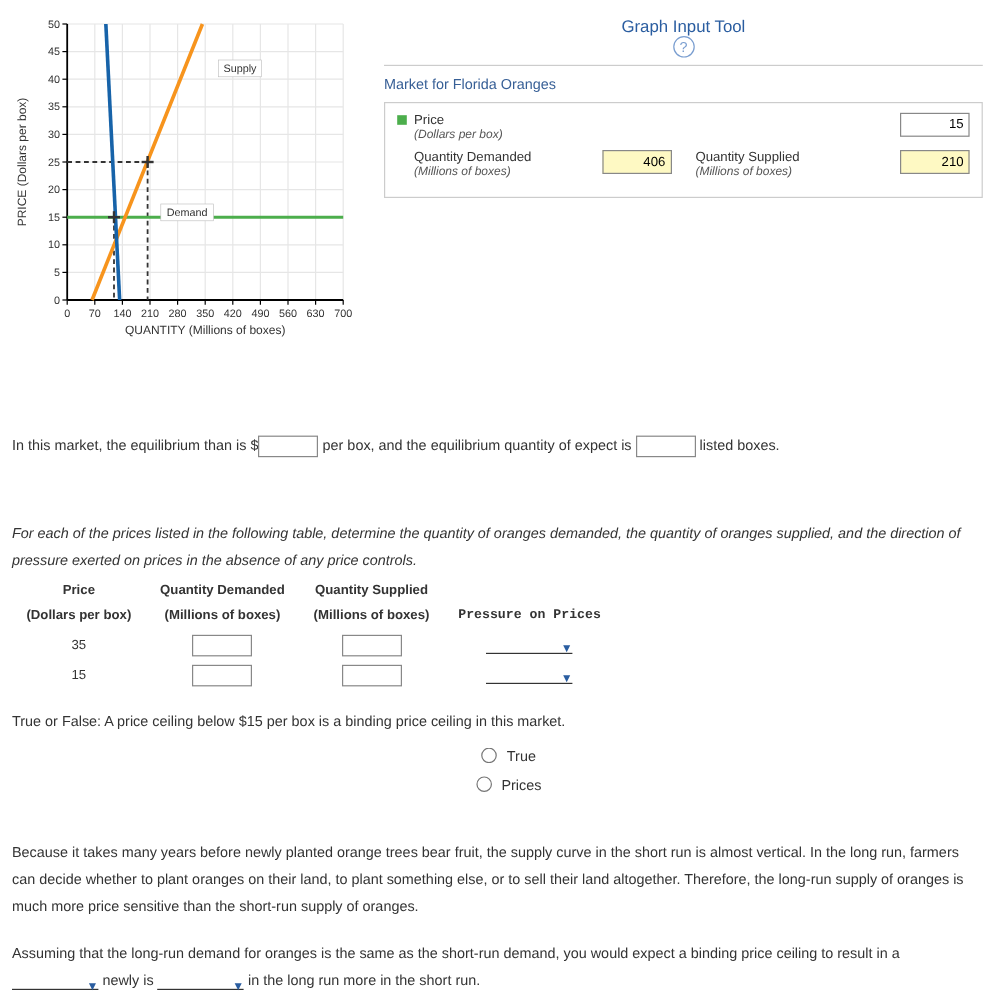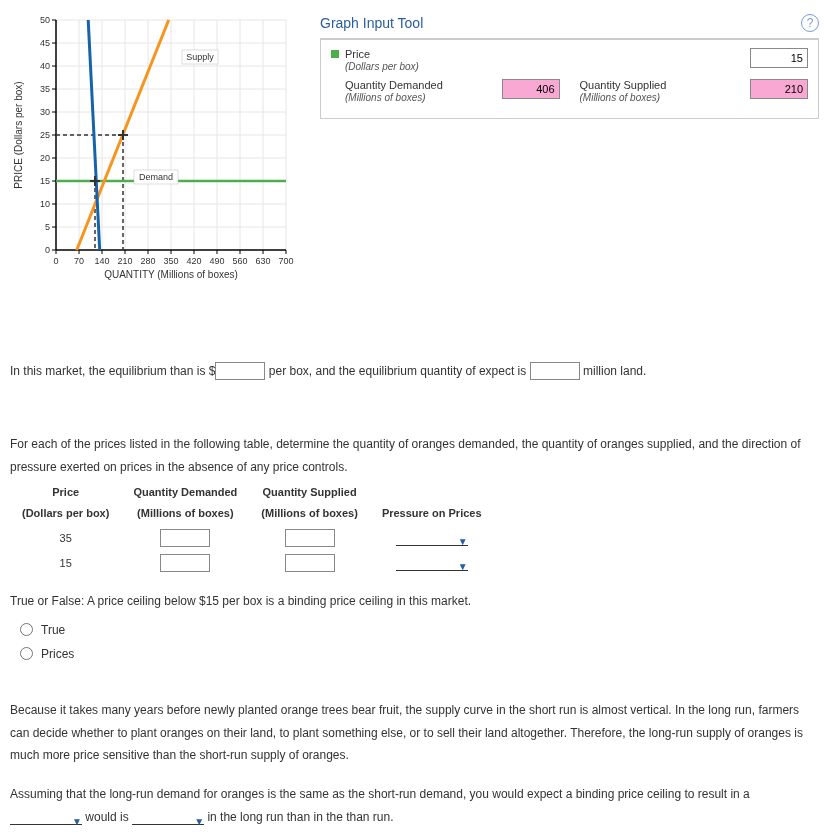--- a/index.html
+++ b/index.html
@@ -25,20 +25,21 @@
     padding-right: 10px;
   }
   .tool-header {
     color: #2a5da0;
     font-size: 14px;
     padding: 4px 0 6px 0;
     display: flex;
     justify-content: space-between;
     align-items: center;
     border-bottom: 1px solid #ccc;
+    flex-direction: column;
   }
   .help-icon {
     width: 18px;
     height: 18px;
     border: 1.5px solid #7a9ed0;
     border-radius: 50%;
     display: inline-flex;
     align-items: center;
     justify-content: center;
     color: #7a9ed0;
@@ -76,34 +77,34 @@
   }
   .field-input {
     width: 58px;
     height: 20px;
     border: 1px solid #888;
     text-align: right;
     padding: 0 4px;
     font-size: 11px;
     background: #fff;
   }
-  .ro { background: #f9a8d4; }
+  .ro { background: #fef9c3; }
   .swatch {
     width: 8px;
     height: 8px;
     display: inline-block;
     margin-top: 2px;
   }
   .swatch-green { background: #4cae4c; }
   .body-text {
     padding: 0 10px;
     font-size: 12px;
     line-height: 1.9;
   }
-  .italic { }
+  .italic { font-style: italic; }
   .inline-input {
     width: 50px;
     height: 18px;
     border: 1px solid #888;
     font-size: 11px;
     text-align: right;
     padding: 0 4px;
   }
   table.data-table {
     border-collapse: collapse;
@@ -145,20 +146,21 @@
     color: #2a5da0;
     font-size: 10px;
     position: relative;
     top: -1px;
   }
   .radio-row {
     display: flex;
     align-items: center;
     gap: 8px;
     margin: 10px 1px 10px 20px;
+    justify-content: center;
   }
   .radio-row input { margin: 0; }
   .section-gap { height: 50px; }
   .block-gap { height: 28px; }
   svg { display: block; }
 </style>
 </head>
 <body>
 
 <div class="top-section">
@@ -271,20 +273,21 @@
         <text x="100" y="160" font-size="9" text-anchor="middle" fill="#333">Demand</text>
       </g>
     </svg>
   </div>
 
   <div class="tool-area">
     <div class="tool-header">
       <span>Graph Input Tool</span>
       <span class="help-icon">?</span>
     </div>
+    <div class="market-title">Market for Florida Oranges</div>
     <div class="tool-box">
       <div class="field-row">
         <div class="field-group">
           <span class="swatch swatch-green"></span>
           <div class="field-label">
             <div>Price</div>
             <div class="field-sub">(Dollars per box)</div>
           </div>
         </div>
         <input class="field-input" value="15" style="">
@@ -309,35 +312,35 @@
   </div>
 </div>
 
 <div class="section-gap"></div>
 
 <div class="body-text">
   <span>In this market, the equilibrium than is</span>
   <span>$</span><input class="inline-input" style="">
   <span>per box, and the equilibrium quantity of expect is</span>
   <input class="inline-input" style="">
-  <span>million land.</span>
+  <span>listed boxes.</span>
 </div>
 
 <div class="section-gap"></div>
 
 <div class="body-text italic">For each of the prices listed in the following table, determine the quantity of oranges demanded, the quantity of oranges supplied, and the direction of pressure exerted on prices in the absence of any price controls.</div>
 
 <div class="body-text">
   <table class="data-table">
     <thead>
       <tr>
         <th><span>Price</span><br><span class="sub">(Dollars per box)</span></th>
         <th><span>Quantity Demanded</span><br><span class="sub">(Millions of boxes)</span></th>
         <th><span>Quantity Supplied</span><br><span class="sub">(Millions of boxes)</span></th>
-        <th style="vertical-align:bottom;"><span>Pressure on Prices</span></th>
+        <th style="vertical-align:bottom;font-family:Liberation Mono, monospace;"><span>Pressure on Prices</span></th>
       </tr>
     </thead>
     <tbody>
       <tr>
         <td>35</td>
         <td><input class="cell-input" style=""></td>
         <td><input class="cell-input" style=""></td>
         <td><span class="dropdown-underline"><span class="caret">▼</span></span></td>
       </tr>
       <tr>
@@ -363,16 +366,16 @@
 
 <div class="block-gap"></div>
 
 <div class="body-text">Because it takes many years before newly planted orange trees bear fruit, the supply curve in the short run is almost vertical. In the long run, farmers can decide whether to plant oranges on their land, to plant something else, or to sell their land altogether. Therefore, the long-run supply of oranges is much more price sensitive than the short-run supply of oranges.</div>
 
 <div style="height:16px;"></div>
 
 <div class="body-text">
   <span>Assuming that the long-run demand for oranges is the same as the short-run demand, you would expect a binding price ceiling to result in a</span>
   <span class="dropdown-underline"><span class="caret">▼</span></span>
-  <span>would is</span>
+  <span>newly is</span>
   <span class="dropdown-underline"><span class="caret">▼</span></span>
-  <span>in the long run than in the than run.</span>
+  <span>in the long run more in the short run.</span>
 </div>
 
 </body></html>

